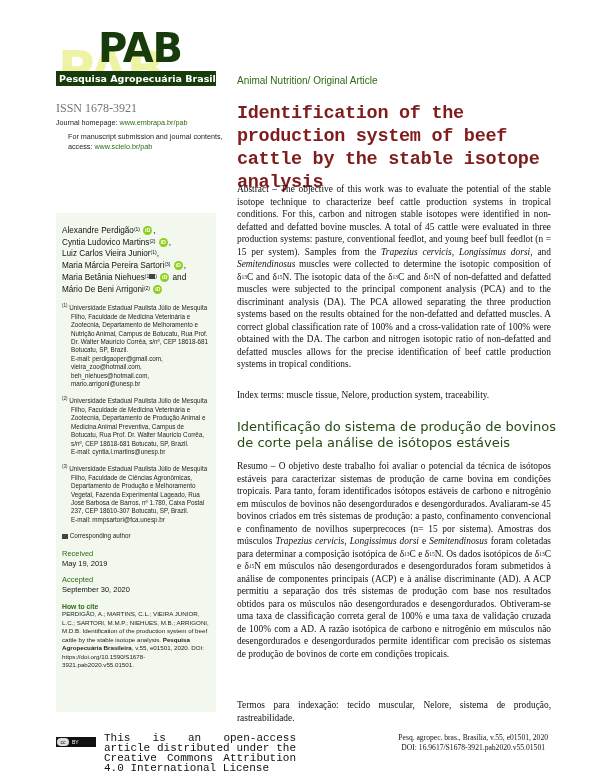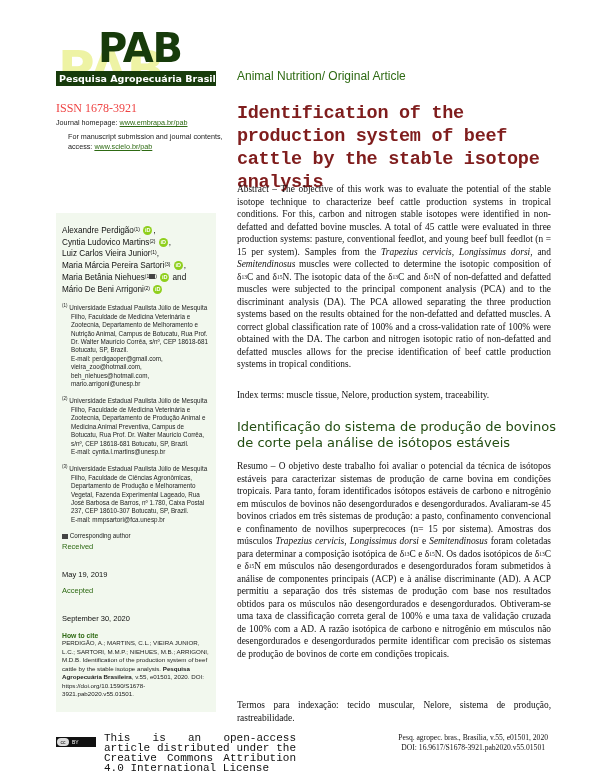--- a/index.html
+++ b/index.html
@@ -6,41 +6,41 @@
   html, body { width:600px; height:782px; background:#ffffff; overflow:hidden; }
   body { position:relative; font-family:"Liberation Sans", sans-serif; color:#1a1a1a; }
 
   
   .logo { position:absolute; left:56px; top:30px; width:165px; height:70px; }
   .logo-ghost { position:absolute; left:2px; top:14px; font-family:"DejaVu Sans", sans-serif; font-weight:bold; font-size:50px; color:#eef3a4; letter-spacing:-1px; line-height:1; }
   .logo-main { position:absolute; left:42px; top:-2px; font-family:"DejaVu Sans", sans-serif; font-weight:bold; font-size:40px; color:#173b0b; letter-spacing:-1px; line-height:1; }
   .logo-bar { position:absolute; left:0; top:41px; width:160px; height:15px; background:#173b0b; color:#ffffff; font-family:"DejaVu Sans", sans-serif; font-weight:bold; font-size:9.5px; line-height:15px; padding-left:3px; white-space:nowrap; }
 
   
-  .issn { position:absolute; left:56px; top:101px; font-family:"Liberation Serif", serif; font-size:12px; color:#ef4444; }
+  .issn { position:absolute; left:56px; top:101px; font-family:"Liberation Serif", serif; font-size:12px; color:#737373; }
   .jhome { position:absolute; left:56px; top:118px; font-size:7.2px; color:#222; }
   .jaccess { position:absolute; left:56px; top:132px; width:165px; font-size:7.2px; line-height:9.5px; color:#222;margin-left:12px; }
-  .green-link { color:#2e6a13;text-decoration:underline; }
+  .green-link { color:#2e6a13; }
 
   
   .side { position:absolute; left:56px; top:213px; width:160px; height:499px; background:#f2f8ee; padding:12px 0 0 6px; }
   .authors { font-size:8.2px; line-height:11.7px; color:#111; }
   .authors sup { font-size:5px; vertical-align:top; position:relative; top:-1px; }
   .orcid { display:inline-block; width:9px; height:9px; border-radius:50%; background:#8fcf1c; color:#fff; font-size:5.5px; font-weight:bold; text-align:center; line-height:9px; vertical-align:middle; margin:0 1px; }
   .mail-ic { display:inline-block; width:6px; height:5px; background:#444; vertical-align:top; margin-top:2px; }
   .affil { margin-top:7px; font-size:6.3px; line-height:8.4px; color:#222; padding-left:9px; text-indent:-9px; width:150px; }
   .affil sup { font-size:4.5px; }
   .corr { margin-top:8px; font-size:6.3px; color:#222; }
-  .dates-label { font-size:7.5px; color:#2e6a13; margin-top:3px; }
-  .dates-val { font-size:7.5px; color:#111; margin-top:19px; }
+  .dates-label { font-size:7.5px; color:#2e6a13; margin-top:10px; }
+  .dates-val { font-size:7.5px; color:#111; margin-top:1px; }
   .cite-h { font-size:6.8px; font-weight:bold; color:#2e6a13; margin-top:9px; }
   .cite { font-size:6.2px; line-height:8.5px; color:#222; width:150px; }
 
   
-  .section-label { position:absolute; left:237px; top:69px; font-size:12px; color:#2e6a13; }
+  .section-label { position:absolute; left:237px; top:75px; font-size:10px; color:#2e6a13; }
   .title { position:absolute; left:237px; top:102px; width:330px; font-family:Liberation Mono, monospace; font-weight:bold; font-size:18.5px; line-height:23px; color:#7f1d1d; letter-spacing:-0.3px; }
   .body { position:absolute; left:237px; width:314px; font-family:"Liberation Serif", serif; font-size:9.4px; line-height:12.5px; color:#111; text-align:justify; }
   .body b { font-weight:normal;margin-top:12px; }
   .body sup { font-size:5.5px; vertical-align:top; }
   .abstract { top:183px; }
   .index { top:389px; }
   .pt-title { position:absolute; left:237px; top:419px; width:330px; font-family:"DejaVu Sans", sans-serif; font-size:13px; line-height:16px; color:#234d12; }
   .resumo { top:460px; }
   .termos { top:699px; }
 

